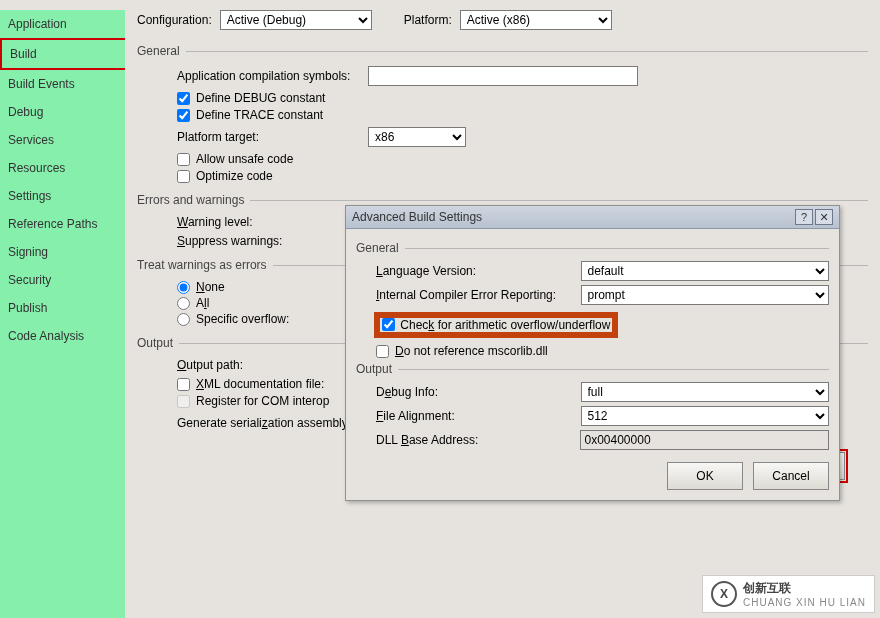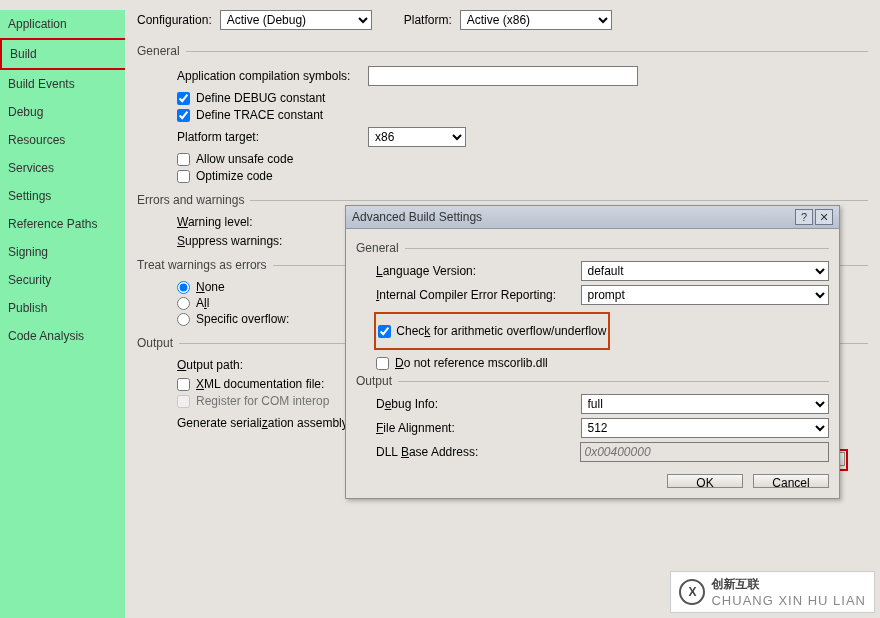--- a/index.html
+++ b/index.html
@@ -51,21 +51,20 @@
       background: #fff;
       padding: 0 2px;
     }
     .textbox {
       font-family: inherit;
       font-size: 12px;
       height: 20px;
       border: 1px solid #7a7a7a;
       background: #fff;
       padding: 1px 3px;
-      font-style: italic;
     }
     .group {
       margin-bottom: 10px;
     }
     .group-title {
       display: flex;
       align-items: center;
       gap: 6px;
       color: #444;
       margin-bottom: 8px;
@@ -92,25 +91,25 @@
       width: 13px; height: 13px;
       margin-right: 2px;
     }
     .underline-key { text-decoration: underline; }
     .radio-row {
       display: flex;
       align-items: center;
       margin: 2px 0 2px 40px;
       gap: 4px;
     }
-    .disabled-text { color: #737373; }
+    .disabled-text { color: #000000; }
     .btn {
       font-family: inherit;
       font-size: 12px;
-      height: 14px;
+      height: 28px;
       min-width: 76px;
       border: 1px solid #888;
       background: linear-gradient(#f7f7f5,#dedbd4);
       cursor: pointer;
       padding: 1px 8px;
     }
     .hl-red { border: 2px solid #c00; padding: 1px; display: inline-block; }
 
     
     .dialog {
@@ -149,43 +148,43 @@
     .dlg-row {
       display: flex; align-items: center;
       margin: 4px 0 4px 20px;
     }
     .dlg-row .dlbl { width: 210px; }
     .dlg-chk { display:flex;align-items:center;margin:3px 0 3px 20px;gap:4px;}
     .dlg-btns {
       display:flex; justify-content:flex-end; gap:10px;
       margin-top: 12px;
     }
-    .hl-red-inline { border: 2px solid #c2410c; padding: 10px 2px; display:inline-flex;align-items:center; }
+    .hl-red-inline { border: 6px solid #c2410c; padding: 0 2px; display:inline-flex;align-items:flex-start; }
     .watermark {
       position:absolute; right:5px; bottom:5px;
       background:#fff; border:1px solid #ccc;
       padding:4px 8px; display:flex;align-items:center;gap:6px;
       font-size:12px; color:#444;
     }
     .watermark .logo {
       width:26px;height:26px;border:2px solid #555;border-radius:50%;
       display:flex;align-items:center;justify-content:center;font-weight:bold;
     }
-    .watermark .sub { font-size:13px; color:#888; letter-spacing:1px;}
+    .watermark .sub { font-size:10px; color:#888; letter-spacing:1px;}
   </style>
 </head>
 <body>
 
 <div class="sidebar">
   <div class="sidebar-item">Application</div>
   <div class="sidebar-item selected">Build</div>
   <div class="sidebar-item">Build Events</div>
   <div class="sidebar-item">Debug</div>
+  <div class="sidebar-item">Services</div>
   <div class="sidebar-item">Resources</div>
-  <div class="sidebar-item">Services</div>
   <div class="sidebar-item">Settings</div>
   <div class="sidebar-item">Reference Paths</div>
   <div class="sidebar-item">Signing</div>
   <div class="sidebar-item">Security</div>
   <div class="sidebar-item">Publish</div>
   <div class="sidebar-item">Code Analysis</div>
 </div>
 
 <div class="main">
 

